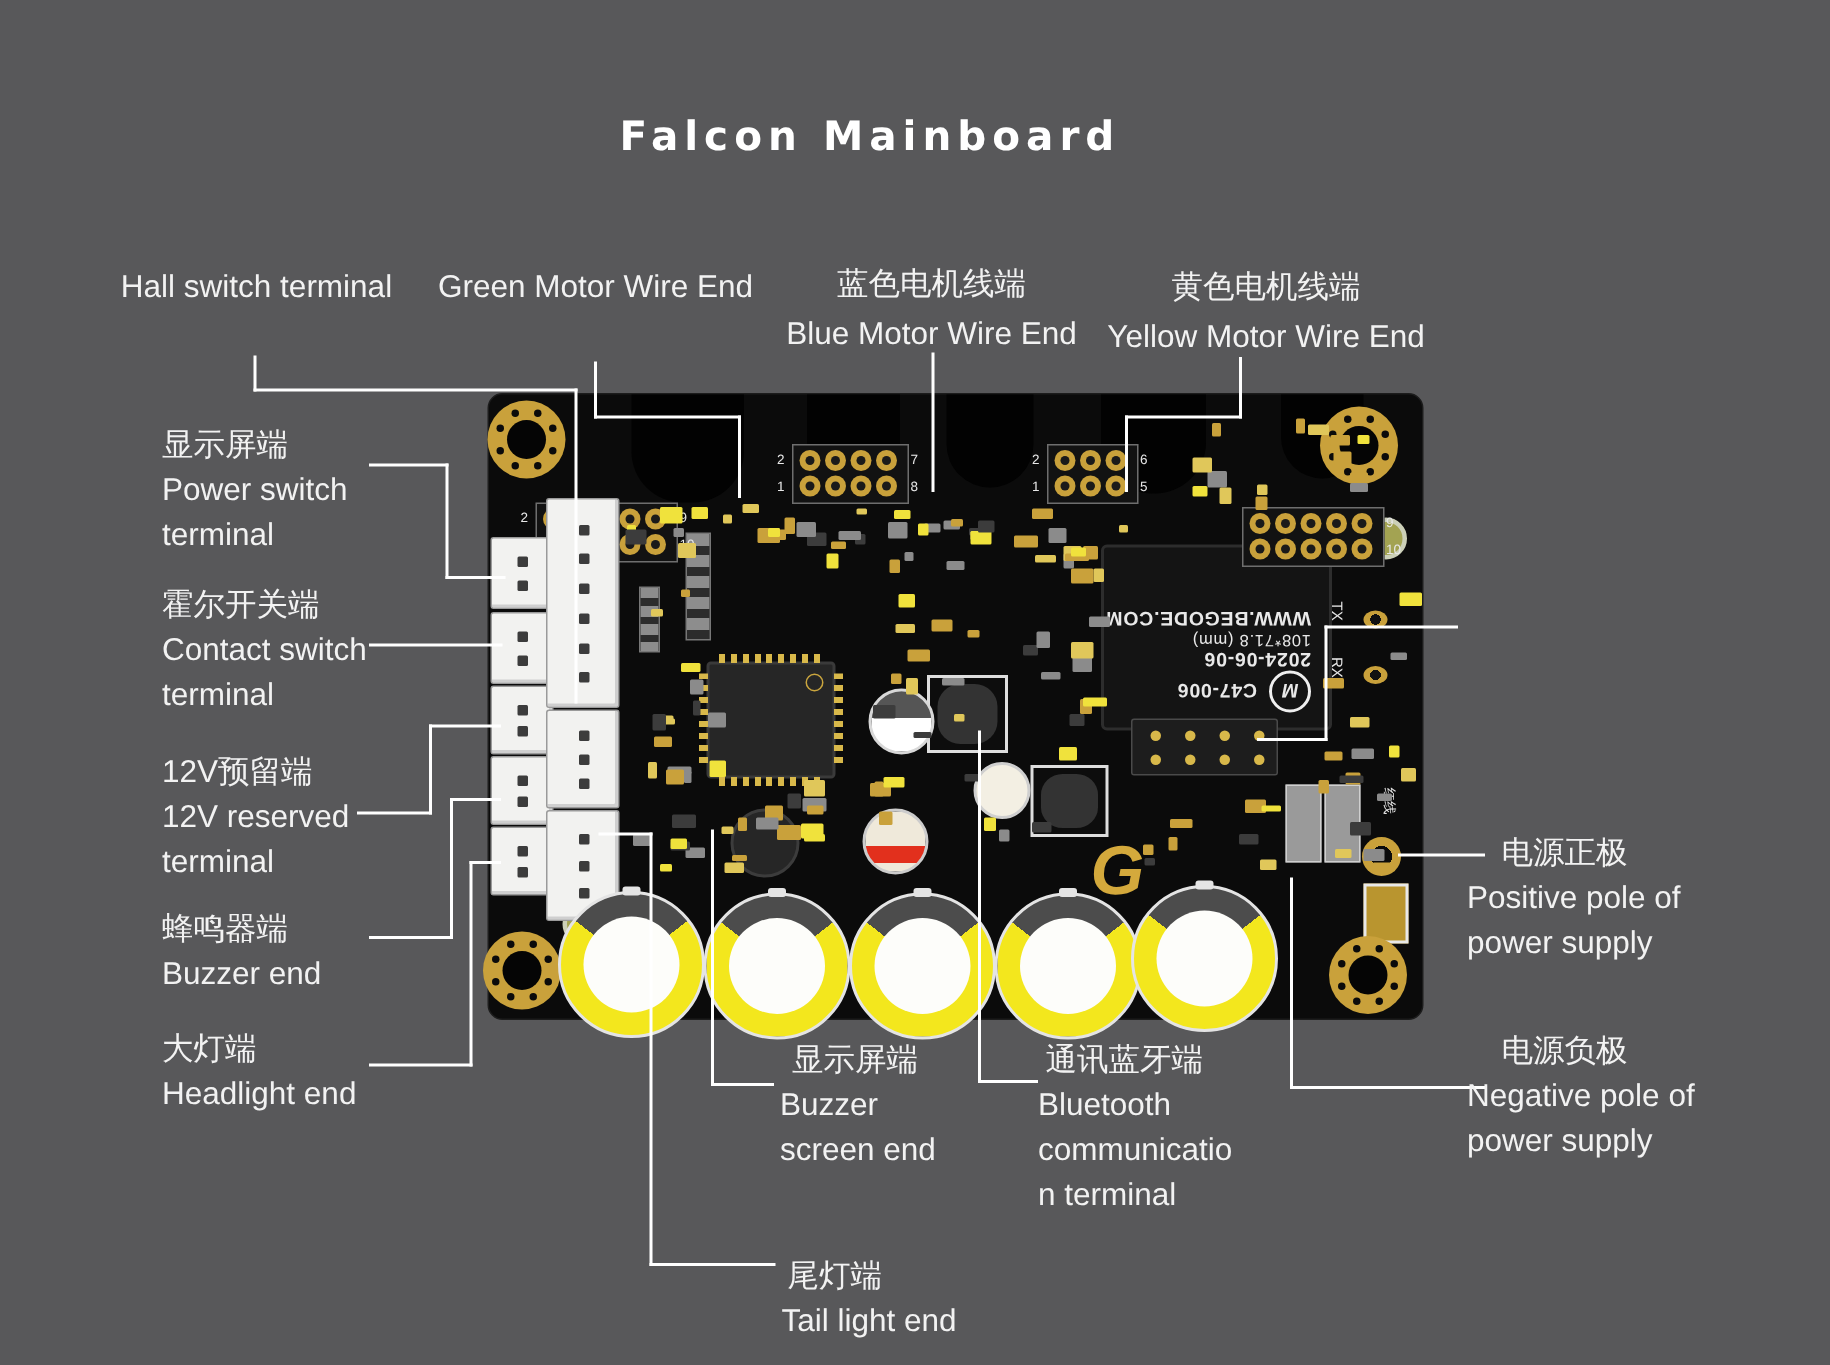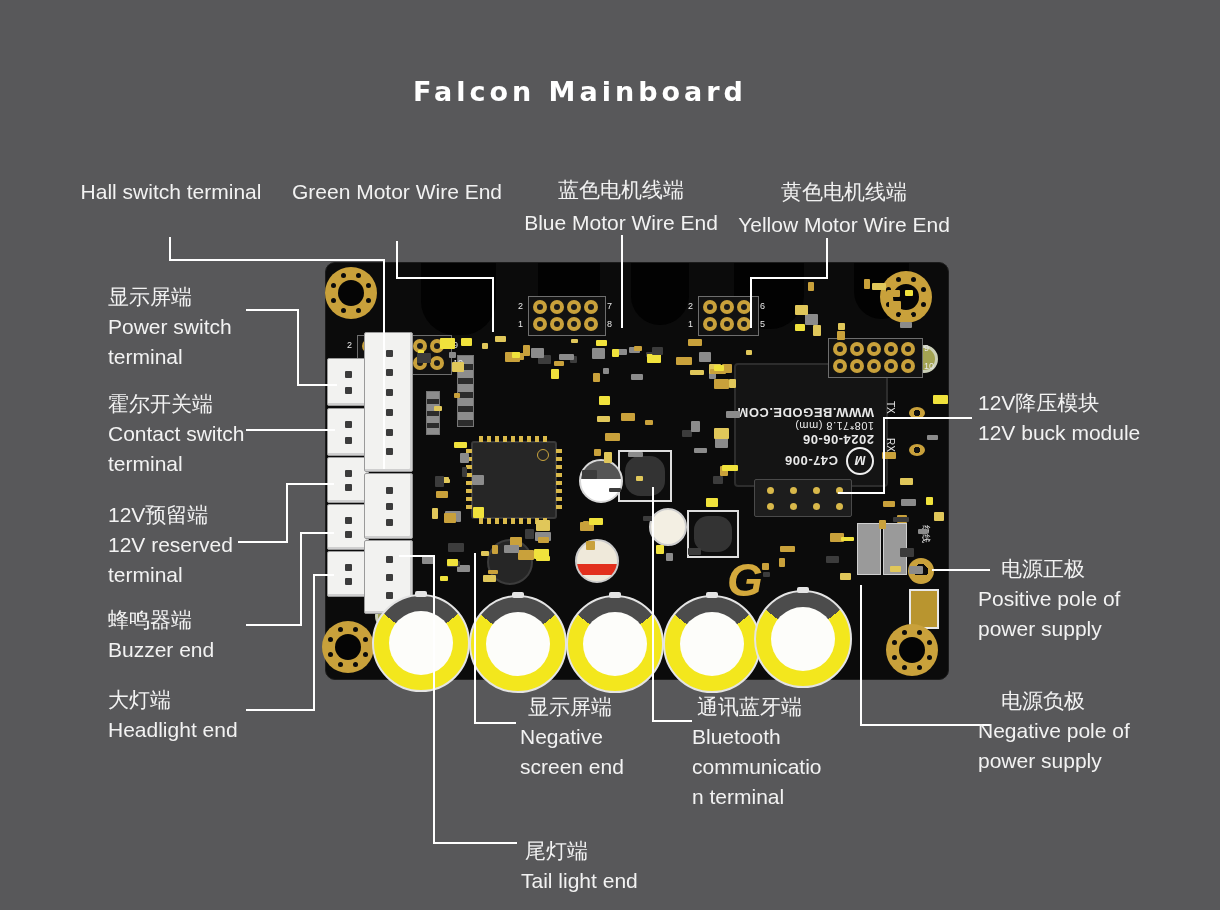--- a/index.html
+++ b/index.html
@@ -498,45 +498,39 @@
         <div>Headlight end</div>
       </div>
   </div>
   <div class="ann" style="left:108px;top:605px;">
     <div class="zh">蜂鸣器端</div>
     <div class="en">
         <div>Buzzer end</div>
       </div>
   </div>
 
-  <div class="ann" style="left:978px;top:388px;">
-    <div class="zh">12V降压模块</div>
-    <div class="en">
-        <div>12V buck module</div>
-      </div>
-  </div>
   <div class="ann" style="left:978px;top:530px;">
     <div class="zh" style="padding-left:23px;margin-top:24px;">电源正极</div>
     <div class="en">
         <div>Positive pole of</div>
         <div>power supply</div>
       </div>
   </div>
   <div class="ann" style="left:978px;top:686px;">
     <div class="zh" style="padding-left:23px;">电源负极</div>
     <div class="en">
         <div>Negative pole of</div>
         <div>power supply</div>
       </div>
   </div>
 
   <div class="ann" style="left:520px;top:692px;">
     <div class="zh" style="padding-left:8px;">显示屏端</div>
     <div class="en">
-        <div>Negative</div>
+        <div>Buzzer</div>
         <div>screen end</div>
       </div>
   </div>
   <div class="ann" style="left:692px;top:692px;">
     <div class="zh" style="padding-left:5px;">通讯蓝牙端</div>
     <div class="en">
         <div>Bluetooth</div>
         <div>communicatio</div>
         <div>n terminal</div>
       </div>

